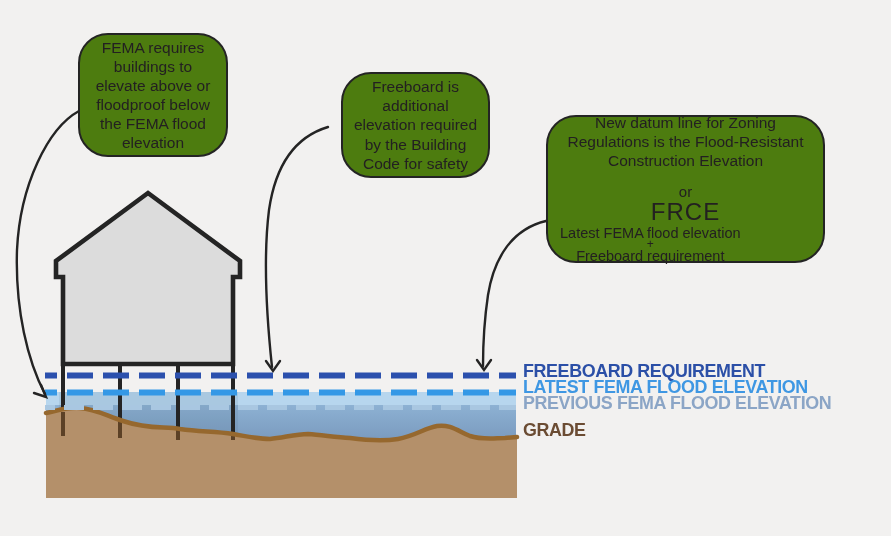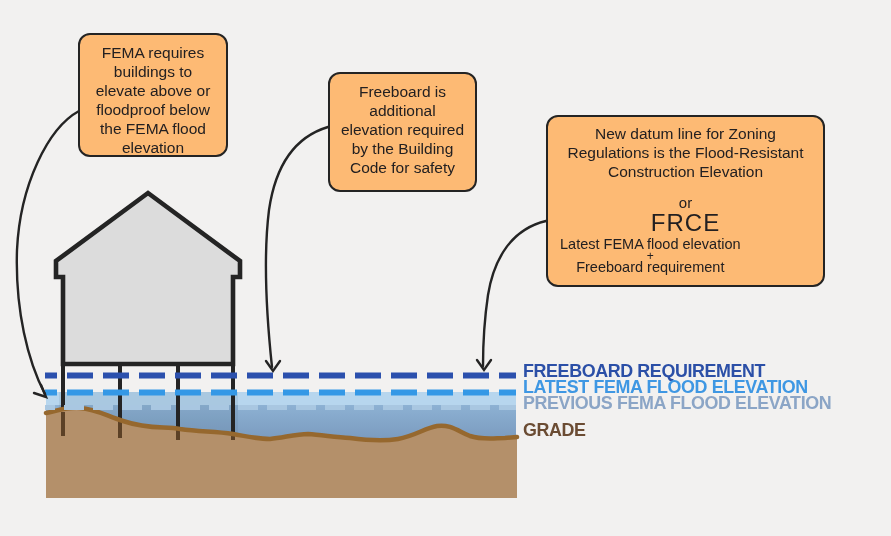--- a/index.html
+++ b/index.html
@@ -2,28 +2,28 @@
 <html><head>
 <meta charset="utf-8">
 <style>
   html,body{margin:0;padding:0;}
   body{font-family:"Liberation Sans", sans-serif; background:#f2f1f0;}
   .stage{position:relative; width:891px; height:536px; background:#f2f1f0; overflow:hidden;}
   .stage svg{position:absolute; left:0; top:0;}
 
   .callout{
     position:absolute; box-sizing:border-box;
-    background:#fdba74; border:2.3px solid #242424; border-radius:12px;
+    background:#4d7c0f; border:2.3px solid #242424; border-radius:30px;
     color:#232021; text-align:center;
-    display:flex; flex-direction:column; 
+    display:flex; flex-direction:column; justify-content:center;
     font-size:15.5px; line-height:1.23; padding:8px 9px;
   }
   .callout-1{left:78px; top:33px; width:150px; height:124px;}
-  .callout-2{left:328px; top:72px; width:149px; height:120px;}
-  .callout-3{left:546px; top:115px; width:279px; height:172px; padding:8px 12px;}
+  .callout-2{left:341px; top:72px; width:149px; height:106px;}
+  .callout-3{left:546px; top:115px; width:279px; height:148px; padding:8px 12px;}
   .c3-intro{font-size:15.5px; line-height:1.22;}
   .c3-or{font-size:15px; margin-top:12px;}
   .c3-acronym{font-size:24px; letter-spacing:1px; margin-top:-2px; line-height:1.05;}
   .c3-formula{display:flex; align-items:center; justify-content:flex-start; gap:7px; margin-top:2px; text-align:center;}
   .c3-lhs{font-size:23px; white-space:nowrap;}
   .c3-stack{display:inline-flex; flex-direction:column; align-items:center; font-size:14.5px; line-height:1.05;}
   .c3-plus{font-size:12px; line-height:0.8; margin:-1px 0;}
 
   .elev-label{
     position:absolute; left:523px; font-weight:bold; font-size:19px;

